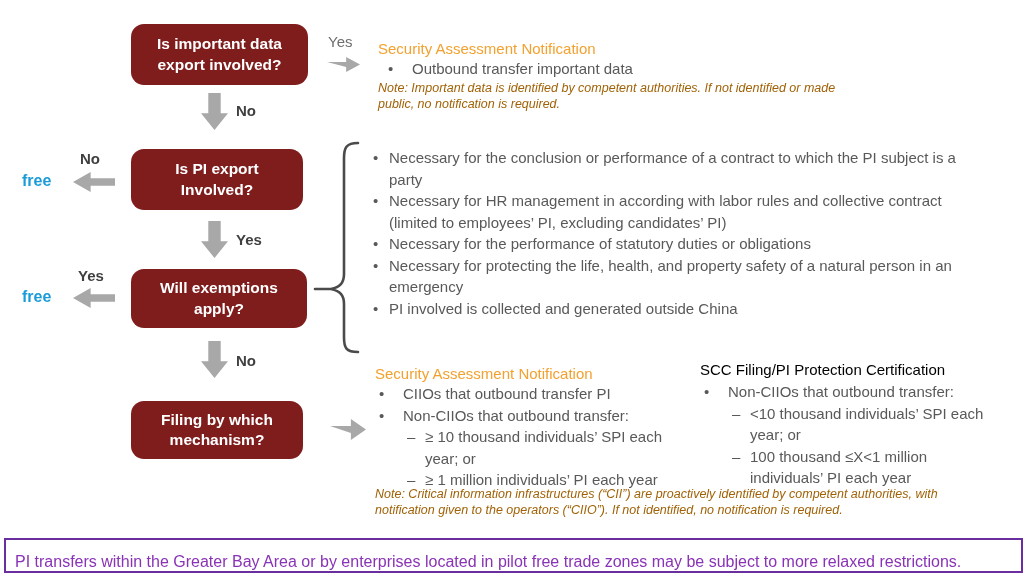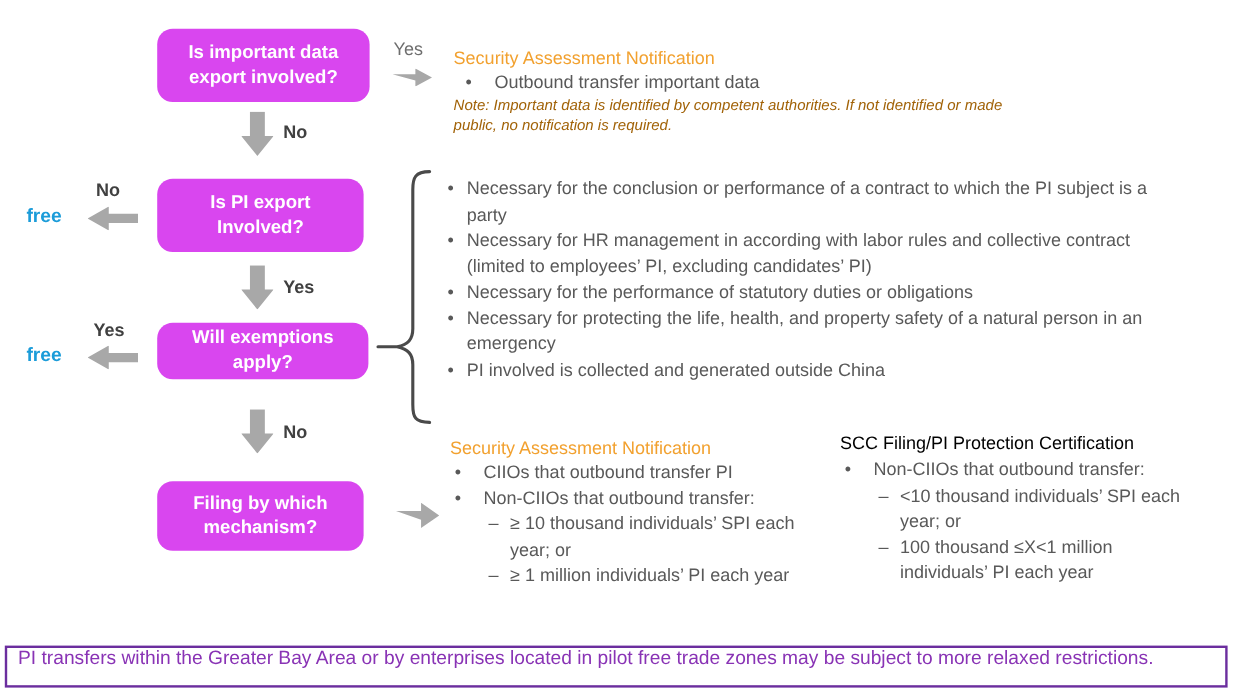--- a/index.html
+++ b/index.html
@@ -3,21 +3,21 @@
 <meta charset="utf-8">
 <style>
   html,body{margin:0;padding:0;background:#ffffff;}
   #stage{
     position:relative;width:1028px;height:577px;background:#ffffff;
     font-family:"Liberation Sans", sans-serif;color:#595959;overflow:hidden;
   }
   .abs{position:absolute;}
   
   .box{
-    background:#d946ef;color:#ffffff;font-weight:bold;font-size:15.5px;line-height:1.32;
+    background:#7f1d1d;color:#ffffff;font-weight:bold;font-size:15.5px;line-height:1.32;
     border-radius:13px;display:flex;align-items:center;justify-content:center;
     text-align:center;padding:6px 10px;box-sizing:border-box;
   }
   
   .arr{background:#A8A8A8;}
   .arr-down{clip-path:polygon(27% 0,73% 0,73% 55%,100% 55%,50% 100%,0 55%,27% 55%);}
   .arr-left{clip-path:polygon(0 50%,42% 0,42% 31%,100% 31%,100% 69%,42% 69%,42% 100%);}
   .arr-right{clip-path:polygon(0 33%,58% 33%,58% 0,100% 50%,58% 100%,58% 67%);}
   .lbl{font-weight:bold;font-size:15px;color:#404040;}
   .lbl-light{font-weight:normal;font-size:15px;color:#6E6E6E;}
@@ -30,32 +30,32 @@
   .b-item{position:relative;padding-left:17px;}
   .b-item::before{content:"\2022";position:absolute;left:1px;}
   .b-item.wide{padding-left:34px;}
   .b-item.wide::before{left:10px;}
   .m-item{position:relative;padding-left:28px;}
   .m-item::before{content:"\2022";position:absolute;left:4px;}
   .s-item{position:relative;padding-left:50px;}
   .s-item::before{content:"\2013";position:absolute;left:32px;}
   .banner{
     border:2px solid #6B2E9E;color:#8933B5;font-size:16px;
-    display:flex;align-items:flex-start;padding:0 9px;box-sizing:border-box;
+    display:flex;align-items:flex-end;padding:0 9px;box-sizing:border-box;
   }
   svg{display:block;}
 </style>
 </head>
 <body>
 
 <div id="stage">
 
   <div class="box abs" style="left:131px;top:24px;width:177px;height:61px;">Is important data export involved?</div>
   <div class="box abs" style="left:131px;top:149px;width:172px;height:61px;">Is PI export Involved?</div>
-  <div class="box abs" style="left:131px;top:269px;width:176px;height:47px;">Will exemptions apply?</div>
+  <div class="box abs" style="left:131px;top:269px;width:176px;height:59px;">Will exemptions apply?</div>
   <div class="box abs" style="left:131px;top:401px;width:172px;height:58px;">Filing by which mechanism?</div>
 
   <div class="lbl-light abs" style="left:328px;top:33px;">Yes</div>
   <div class="arr arr-right abs" style="left:327px;top:57px;width:33px;height:15px;"></div>
 
   <div class="arr arr-down abs" style="left:201px;top:93px;width:27px;height:37px;"></div>
   <div class="lbl abs" style="left:236px;top:102px;">No</div>
 
   <div class="lbl abs" style="left:80px;top:150px;">No</div>
   <div class="arr arr-left abs" style="left:73px;top:172px;width:42px;height:20px;"></div>
@@ -101,18 +101,19 @@
     <div class="s-item">≥ 1 million individuals’ PI each year</div>
   </div>
 
   <div class="abs col-title green" style="left:700px;top:361px;">SCC Filing/PI Protection Certification</div>
   <div class="abs list" style="left:700px;top:381px;width:290px;">
     <div class="m-item">Non-CIIOs that outbound transfer:</div>
     <div class="s-item">&lt;10 thousand individuals’ SPI each year; or</div>
     <div class="s-item">100 thousand ≤X&lt;1 million individuals’ PI each year</div>
   </div>
 
+  <div class="abs note" style="left:375px;top:486px;width:600px;">Note: Critical information infrastructures (“CII”) are proactively identified by competent authorities, with notification given to the operators (“CIIO”). If not identified, no notification is required.</div>
 
   <div class="banner abs" style="left:4px;top:538px;width:1019px;height:35px;">
     <span>PI transfers within the Greater Bay Area or by enterprises located in pilot free trade zones may be subject to more relaxed restrictions.</span>
   </div>
 
 </div>
 
 </body></html>

